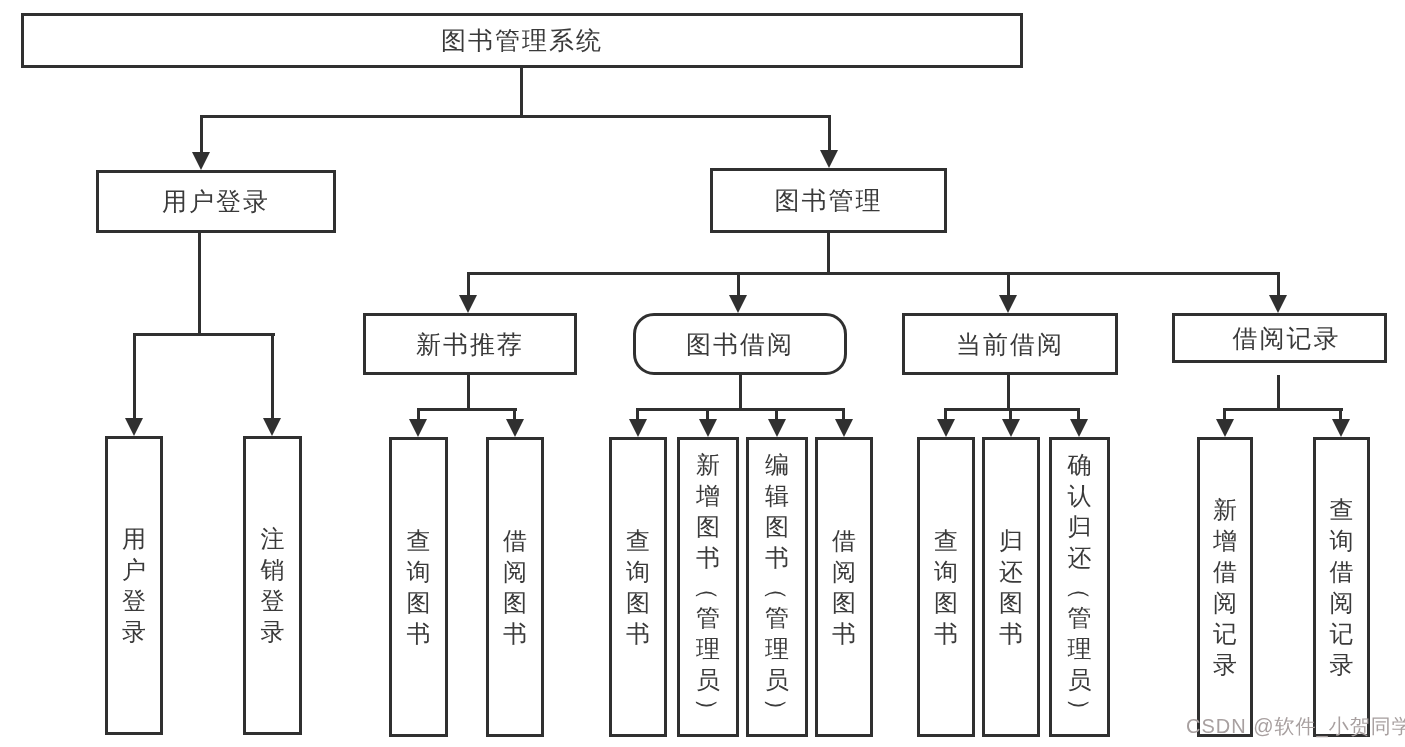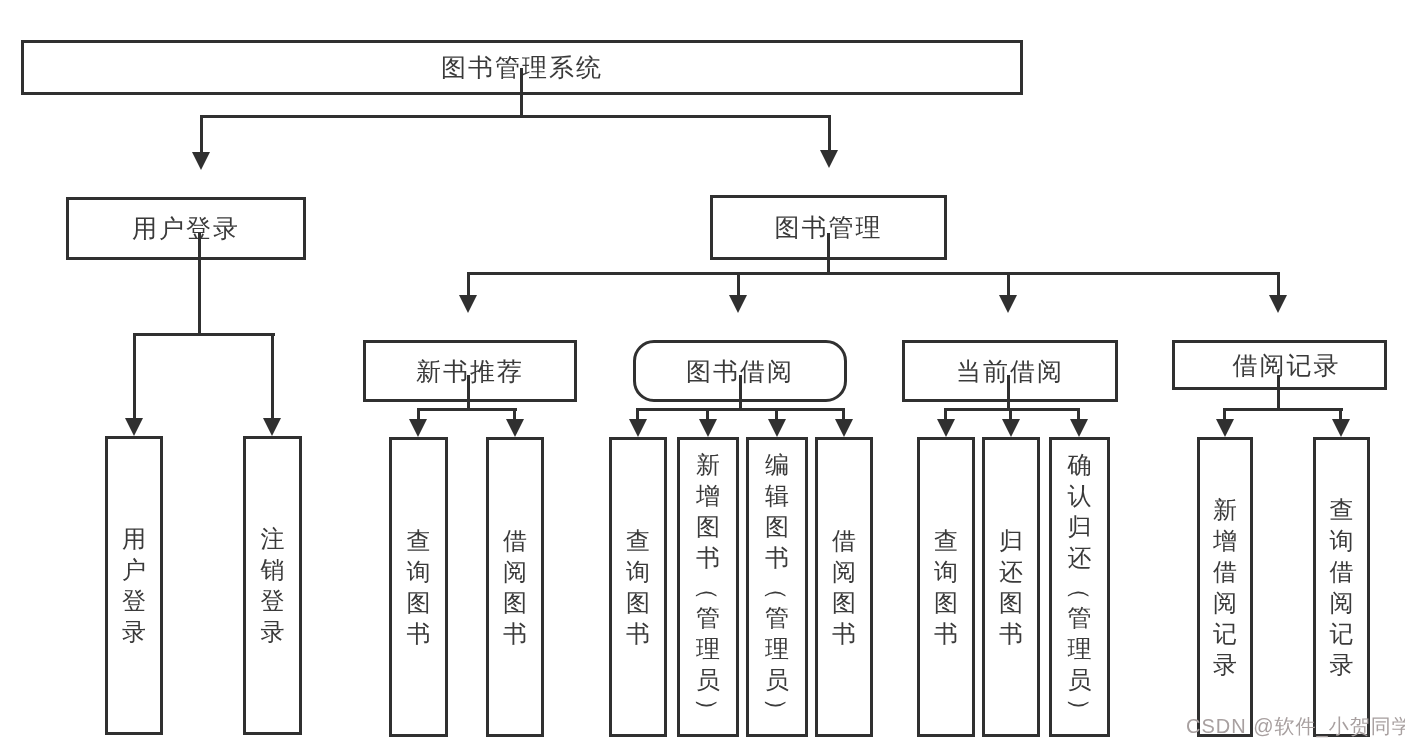--- a/index.html
+++ b/index.html
@@ -18,21 +18,20 @@
     color:var(--text);
   }
   .box{
     position:absolute;
     box-sizing:border-box;
     border:3px solid var(--line);
     background:#fff;
     display:flex;
     align-items:center;
     justify-content:center;
-    margin-top:27px;
   }
   .hlabel{
     font-size:25px;
     letter-spacing:2px;
     color:var(--text);
     white-space:nowrap;
   }
   .vbox{
     position:absolute;
     box-sizing:border-box;
@@ -76,21 +75,21 @@
 </style>
 </head>
 <body>
 
 <div class="canvas">
 
   <div class="box" style="left:21px;top:13px;width:1002px;height:55px;">
     <span class="hlabel">图书管理系统</span>
   </div>
 
-  <div class="box" style="left:66px;top:170px;width:240px;height:63px;">
+  <div class="box" style="left:96px;top:170px;width:240px;height:63px;">
     <span class="hlabel">用户登录</span>
   </div>
 
   <div class="box" style="left:710px;top:168px;width:237px;height:65px;text-align:right;">
     <span class="hlabel">图书管理</span>
   </div>
 
   <div class="box" style="left:363px;top:313px;width:214px;height:62px;">
     <span class="hlabel">新书推荐</span>
   </div>

